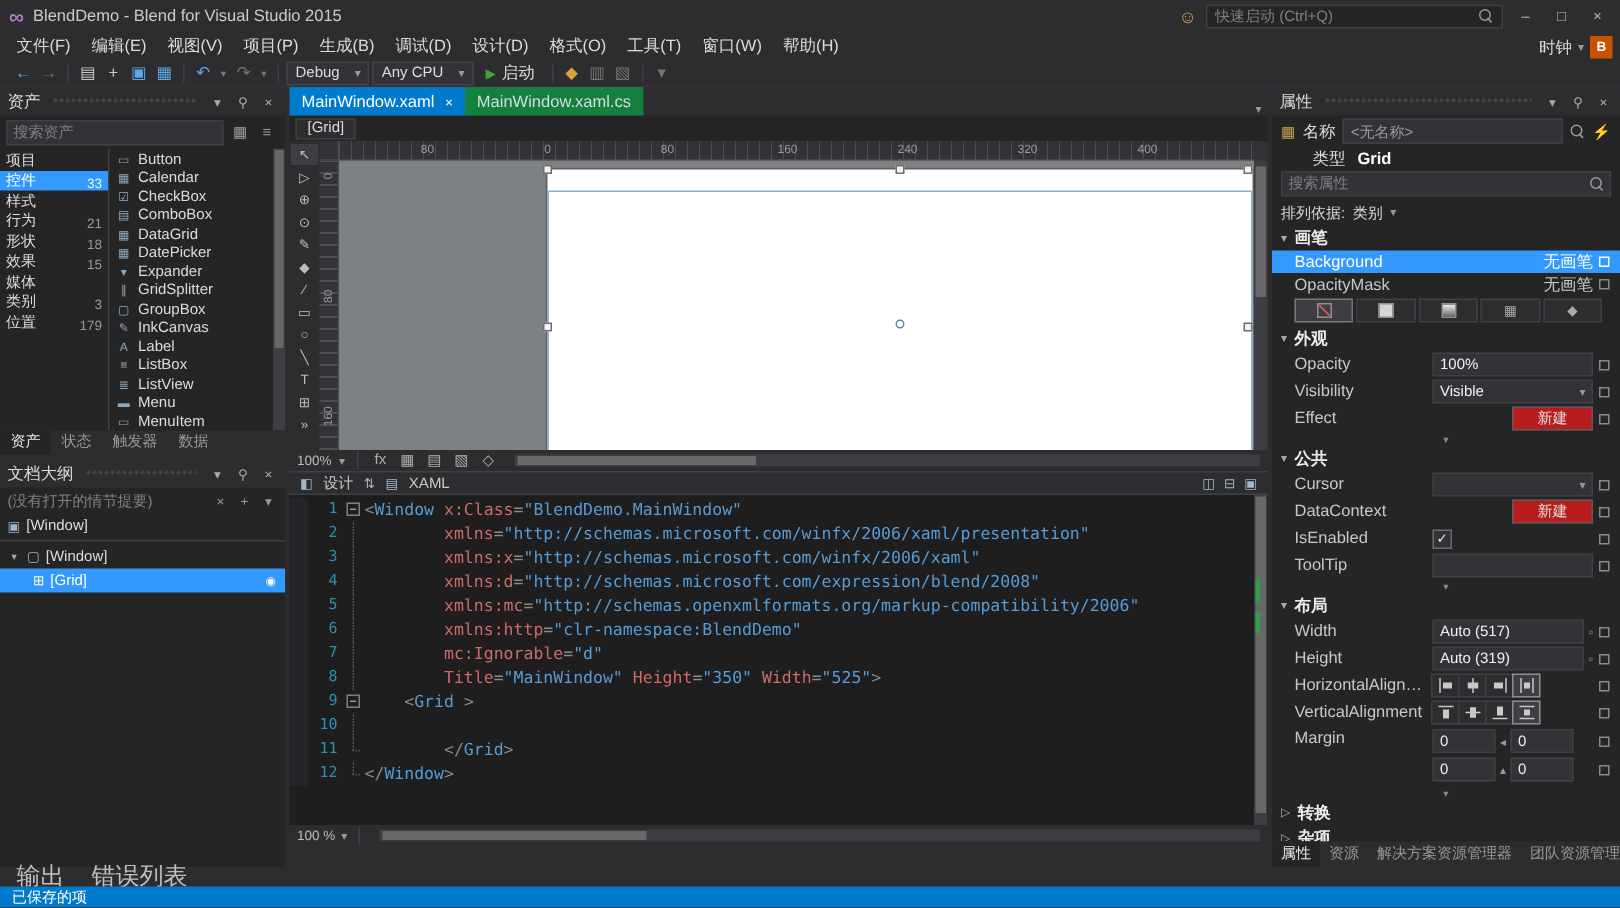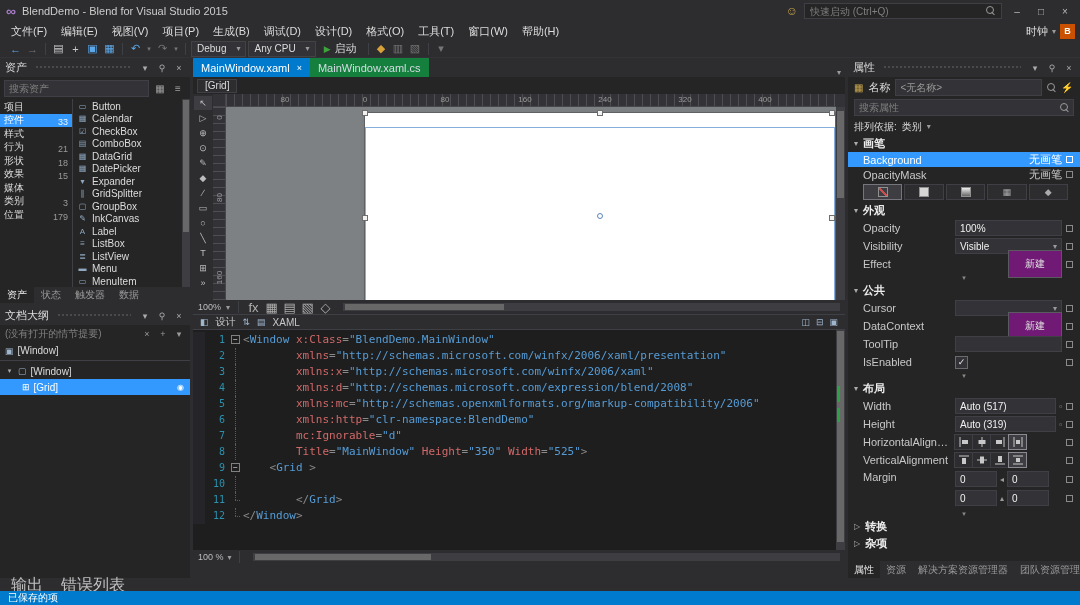--- a/index.html
+++ b/index.html
@@ -130,21 +130,21 @@
               box-shadow:0 0 0 1px #5F6264, 2px 2px 5px rgba(0,0,0,.3); }
   .ab-title { height:14px; background:#E9F2FA; border-bottom:1px solid #D4E0EB; display:flex;
               align-items:center; padding-left:28px; font-size:8px; color:#A4B3C2; }
   .sel-outline { position:absolute; left:0; top:14px; right:0; bottom:0; border:1px solid #86AEDC; }
   .handle { position:absolute; width:6px; height:6px; background:#F2F2F2; border:1px solid #6E6E6E; }
   .center-dot { position:absolute; width:6px; height:6px; border:1px solid #5A87B8; background:#FFF;
                 border-radius:50%; }
   .cscroll { position:absolute; right:0; top:13px; width:9px; bottom:0; background:#3E3E42; }
   .ab-toolbar { position:absolute; top:242px; left:0; right:0; height:14px; background:#2D2D30;
                 display:flex; align-items:center; gap:5px; padding:0 5px; font-size:9px; color:#BDBDBD; }
-  .ab-icon { min-width:13px; text-align:center; font-size:13px; color:#AFAFAF; }
+  .ab-icon { min-width:13px; text-align:center; font-size:10px; color:#AFAFAF; }
   .hscroll { flex:1; height:8px; background:#3E3E42; position:relative; margin-left:6px; }
   .hthumb { position:absolute; top:1px; bottom:1px; background:#686868; }
   .split-hd { position:absolute; top:256px; left:0; right:0; height:16px; background:#2D2D30;
               border-top:1px solid #3F3F46; border-bottom:1px solid #3F3F46; display:flex;
               align-items:center; gap:7px; padding:0 7px; font-size:10px; color:#C8C8C8; }
   .pane-icon { color:#9FB6CC; font-size:9px; }
   .xaml-editor { position:absolute; top:272px; left:0; right:0; height:220px; background:#1E1E1E;
                  font-family:"DejaVu Sans Mono",monospace; font-size:11px; overflow:hidden; padding-top:2px; }
   .line { display:flex; height:16px; line-height:16px; white-space:pre; }
   .line::before { content:""; flex:0 0 12px; background:#252529; }
@@ -200,21 +200,21 @@
   .prow { height:18px; display:flex; align-items:center; gap:4px; padding:0 7px 0 15px; }
   .prow.tall { height:40px; align-items:flex-start; padding-top:2px; }
   .plabel { flex:0 0 88px; color:#C8C8C8; overflow:hidden; text-overflow:ellipsis; white-space:nowrap; }
   .pctl { flex:1; display:flex; align-items:center; gap:3px; }
   .pctl.end { justify-content:flex-end; }
   .pinput { width:100%; height:16px; background:#333337; border:1px solid #3F3F46; color:#F1F1F1;
             font-size:10px; padding:0 4px; font-family:inherit; }
   .pselect { width:100%; height:16px; background:#333337; border:1px solid #3F3F46; color:#F1F1F1;
              font-size:10px; display:flex; align-items:center; justify-content:space-between;
              padding:0 4px; }
-  .pbtn { height:28px; padding:0 16px; background:#701a75; border:1px solid #5A5A60; color:#E0E0E0;
+  .pbtn { height:16px; padding:0 16px; background:#b91c1c; border:1px solid #5A5A60; color:#E0E0E0;
           font-size:10px; display:flex; align-items:center; }
   .mini { font-size:8px; color:#9A9A9A; }
   .chk { width:13px; height:13px; background:#333337; border:1px solid #6A6A70; color:#E8E8E8;
          font-size:9px; line-height:11px; text-align:center; }
   .align-group { display:flex; }
   .al-btn { width:19px; height:16px; border:1px solid #3F3F46; background:#2D2D30; display:flex;
             align-items:center; justify-content:center; margin-left:-1px; }
   .al-btn.active { background:#3E3E42; border-color:#8A8A90; position:relative; z-index:1; }
   .al-btn svg { display:block; }
   .margin-grid { flex:1; display:flex; flex-direction:column; gap:3px; }
@@ -618,20 +618,24 @@
     </div>
     <div class="props-body">
 
       <div class="p-name">
         <span class="el-icon">▦</span>
         <span>名称</span>
         <input value="&lt;无名称&gt;" style="">
         <span class="mag"></span>
         <span class="flash">⚡</span>
       </div>
+      <div class="p-type">
+        <span>类型</span>
+        <b>Grid</b>
+      </div>
       <div class="p-search">
         <div class="s-wrap">
           <input placeholder="搜索属性" style="">
           <span class="mag"></span>
         </div>
       </div>
       <div class="p-arrange">
         <span>排列依据:</span>
         <span>类别</span>
         <span class="chev">▾</span>
@@ -712,31 +716,31 @@
         <span class="peg"></span>
       </div>
       <div class="prow">
         <span class="plabel">DataContext</span>
         <span class="pctl end">
           <span class="pbtn">新建</span>
         </span>
         <span class="peg"></span>
       </div>
       <div class="prow">
+        <span class="plabel">IsEnabled</span>
+        <span class="pctl">
+          <span class="chk">✓</span>
+        </span>
+        <span class="peg"></span>
+      </div>
+      <div class="prow">
         <span class="plabel">ToolTip</span>
         <span class="pctl">
             <input class="pinput" value="" style="">
           </span>
-        <span class="peg"></span>
-      </div>
-      <div class="prow">
-        <span class="plabel">IsEnabled</span>
-        <span class="pctl">
-          <span class="chk">✓</span>
-        </span>
         <span class="peg"></span>
       </div>
       <div class="sec-exp">▾</div>
 
       <div class="sec-hd">
         <span class="arr">▾</span>
         <span>布局</span>
       </div>
       <div class="prow">
         <span class="plabel">Width</span>

